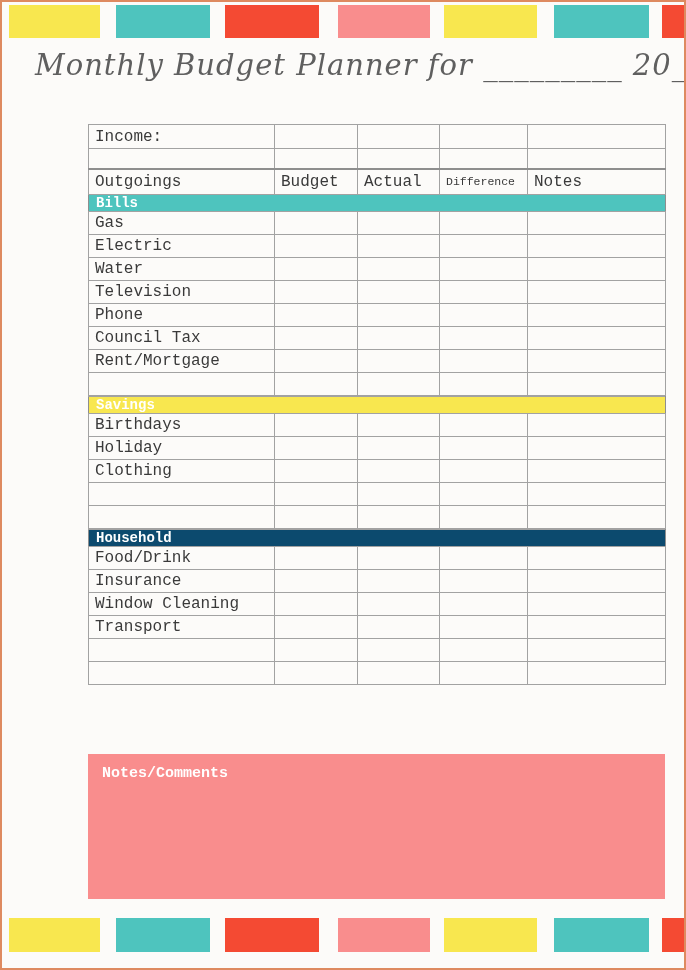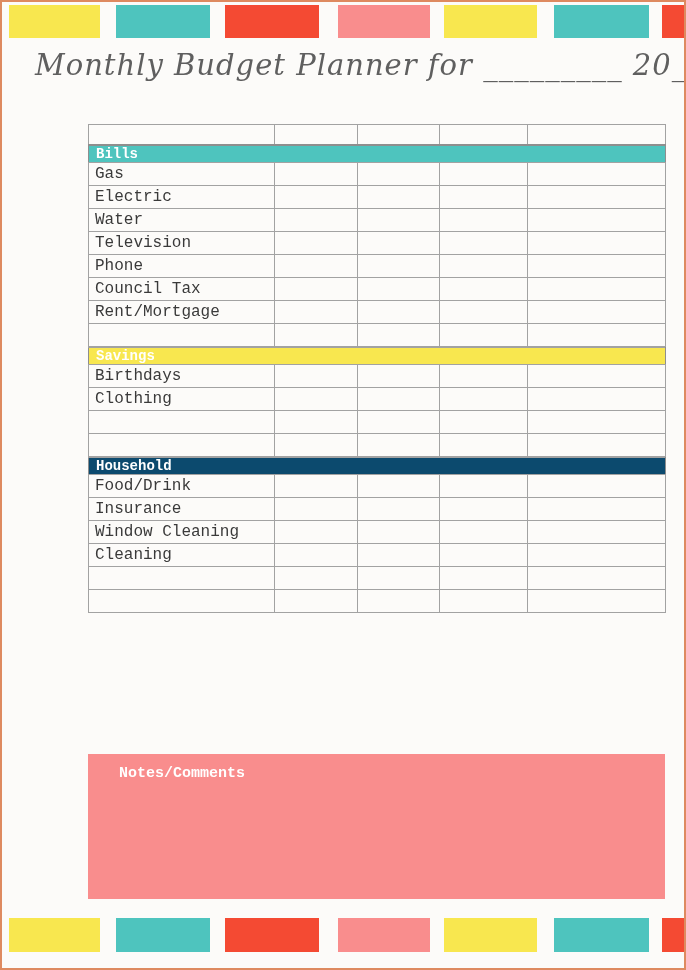--- a/index.html
+++ b/index.html
@@ -45,21 +45,21 @@
     font-weight:bold;font-size:14px;padding-left:7px;
     border-left:1px solid var(--grid-dark,#8E8E8E);
     border-right:1px solid var(--grid-dark,#8E8E8E);
   }
   td.small-header{font-size:11.5px;}
   .notes-box{
     position:absolute;left:86px;top:752px;width:577px;height:145px;
     background:var(--pink,#F98D8D);
   }
   .notes-label{
-    display:block;padding:11px 0 0 31px;
+    display:block;padding:11px 0 0 14px;
     color:var(--banner-text,#FFFFFF);
     font-weight:bold;font-size:15px;
   }
 </style>
 </head>
 <body>
 
 <div class="strip" id="top-strip">
     <div class="block" style="left: 7px; width: 91px; background: rgb(248, 231, 79);"></div>
     <div class="block" style="left: 114px; width: 94px; background: rgb(78, 196, 190);"></div>
@@ -75,26 +75,40 @@
 <div id="budget-table">
     <table>
       <colgroup>
         <col style="width: 186px;">
         <col style="width: 83px;">
         <col style="width: 82px;">
         <col style="width: 88px;">
         <col style="width: 138px;">
       </colgroup>
       <tbody>
+        <tr class="income-row">
+          <td>Income:</td>
+          <td></td>
+          <td></td>
+          <td></td>
+          <td></td>
+        </tr>
         <tr class="empty-top">
           <td></td>
           <td></td>
           <td></td>
           <td></td>
           <td></td>
+        </tr>
+        <tr class="header-row">
+          <td>Outgoings</td>
+          <td>Budget</td>
+          <td>Actual</td>
+          <td class="small-header">Difference</td>
+          <td>Notes</td>
         </tr>
         <tr class="banner-row">
           <td colspan="5" class="banner-cell" style="background: rgb(78, 196, 190);">Bills</td>
         </tr>
         <tr class="item-row">
           <td>Gas</td>
           <td></td>
           <td></td>
           <td></td>
           <td></td>
@@ -163,20 +177,27 @@
           <td colspan="5" class="banner-cell" style="background: rgb(248, 231, 79);">Savings</td>
         </tr>
         <tr class="item-row">
           <td>Birthdays</td>
           <td></td>
           <td></td>
           <td></td>
           <td></td>
         </tr>
         <tr class="item-row">
+          <td>Holiday</td>
+          <td></td>
+          <td></td>
+          <td></td>
+          <td></td>
+        </tr>
+        <tr class="item-row">
           <td>Clothing</td>
           <td></td>
           <td></td>
           <td></td>
           <td></td>
         </tr>
         <tr class="empty-row">
           <td></td>
           <td></td>
           <td></td>
@@ -219,21 +240,21 @@
           <td></td>
         </tr>
         <tr class="item-row">
           <td>Window Cleaning</td>
           <td></td>
           <td></td>
           <td></td>
           <td></td>
         </tr>
         <tr class="item-row">
-          <td>Cleaning</td>
+          <td>Transport</td>
           <td></td>
           <td></td>
           <td></td>
           <td></td>
         </tr>
         <tr class="empty-row">
           <td></td>
           <td></td>
           <td></td>
           <td></td>

